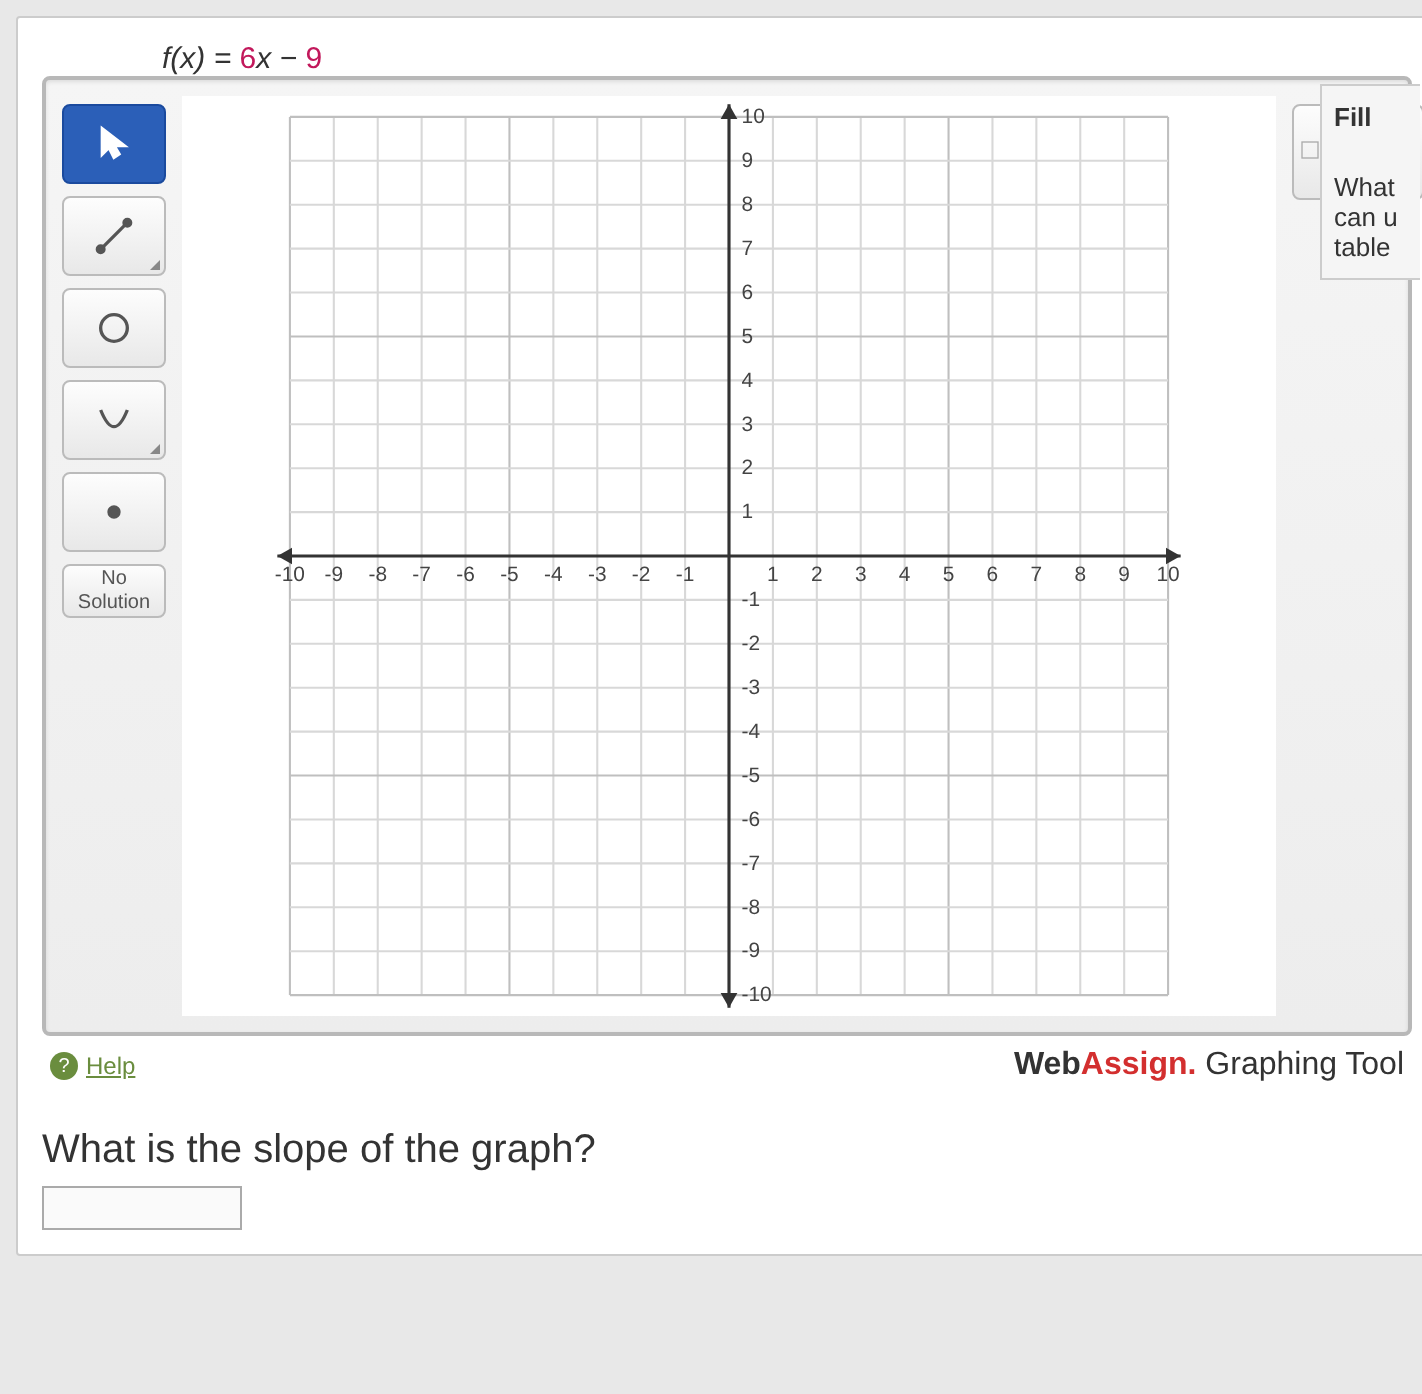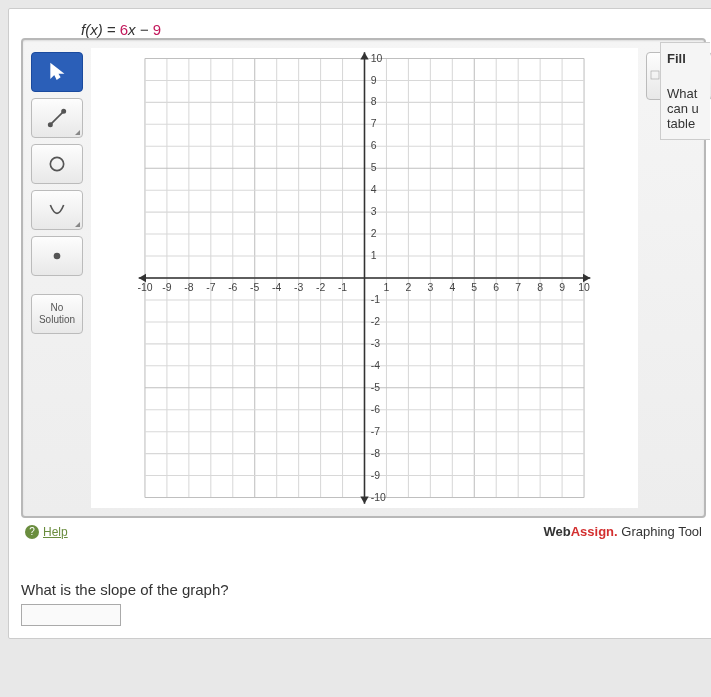--- a/index.html
+++ b/index.html
@@ -123,28 +123,28 @@
       border-radius: 50%;
       background: #6a8d3e;
       color: #fff;
       font-size: 10px;
       display: flex;
       align-items: center;
       justify-content: center;
       text-decoration: none;
     }
     .brand {
-      font-size: 13px;
+      font-size: 16px;
       color: #333;
     }
     .brand .wa-web { font-weight: bold; color: #333; }
     .brand .wa-assign { font-weight: bold; color: #d32f2f; }
     .slope-q {
-      margin-top: 40px;
-      font-size: 15px;
+      margin-top: 20px;
+      font-size: 20px;
     }
     .slope-input {
       margin-top: 6px;
       width: 100px;
       height: 22px;
       border: 1px solid #aaa;
       background: #fafafa;
       padding: 2px 4px;
     }
     .side-hints {
@@ -203,21 +203,21 @@
           <svg viewBox="0 0 24 24">
                 <path d="M4 6 Q12 26 20 6"></path>
               </svg>
           <div class="corner"></div>
         </div>
         <div class="tool-btn">
           <svg viewBox="0 0 24 24">
                 <circle cx="12" cy="12" r="3" fill="#555"></circle>
               </svg>
         </div>
-        <div class="tool-btn" style="height:40px;margin-top:12px;">
+        <div class="tool-btn" style="height:27px;">
           <span>No Solution</span>
         </div>
       </div>
 
       <div class="graph-area">
         <svg viewBox="0 0 440 440" id="grid-svg">
               <line x1="10" y1="430" x2="10" y2="10" class="grid-line-dark"></line>
               <line x1="31" y1="430" x2="31" y2="10" class="grid-line"></line>
               <line x1="52" y1="430" x2="52" y2="10" class="grid-line"></line>
               <line x1="73" y1="430" x2="73" y2="10" class="grid-line"></line>

